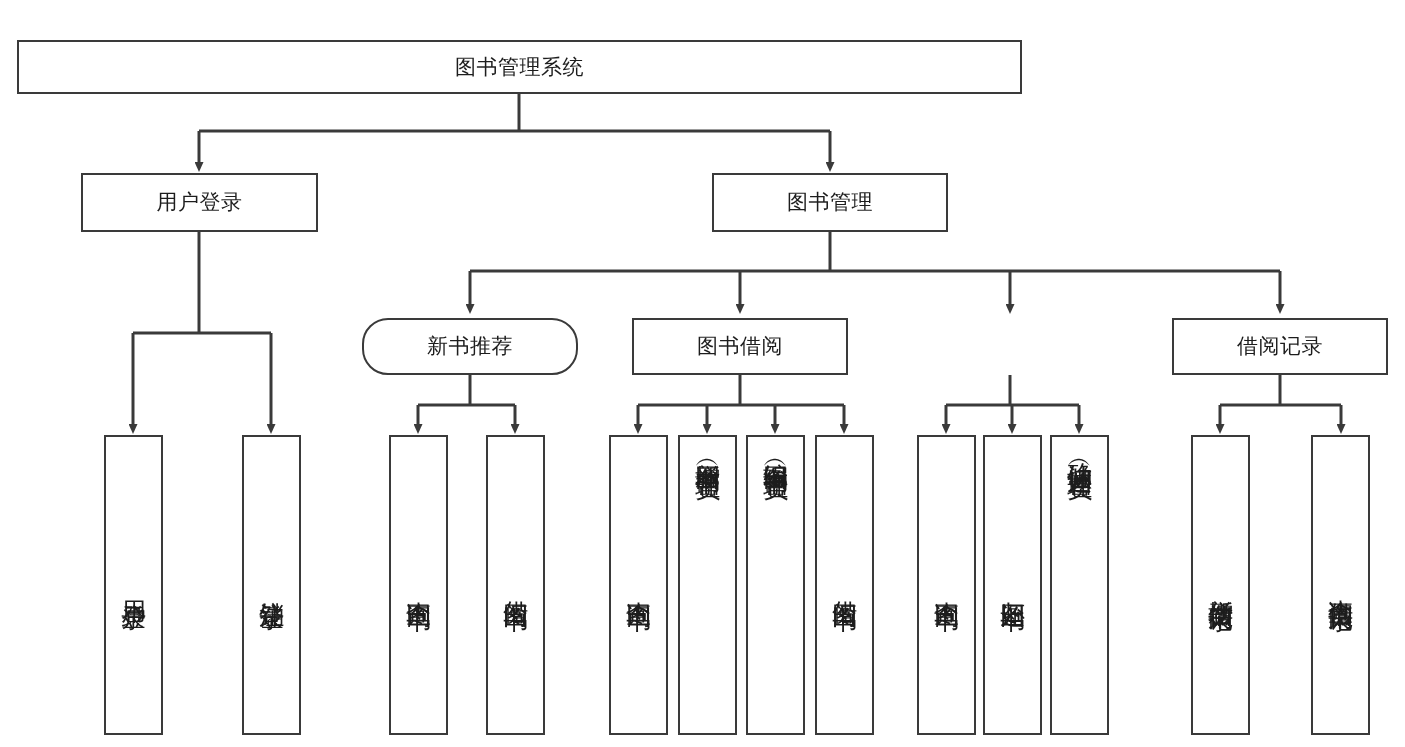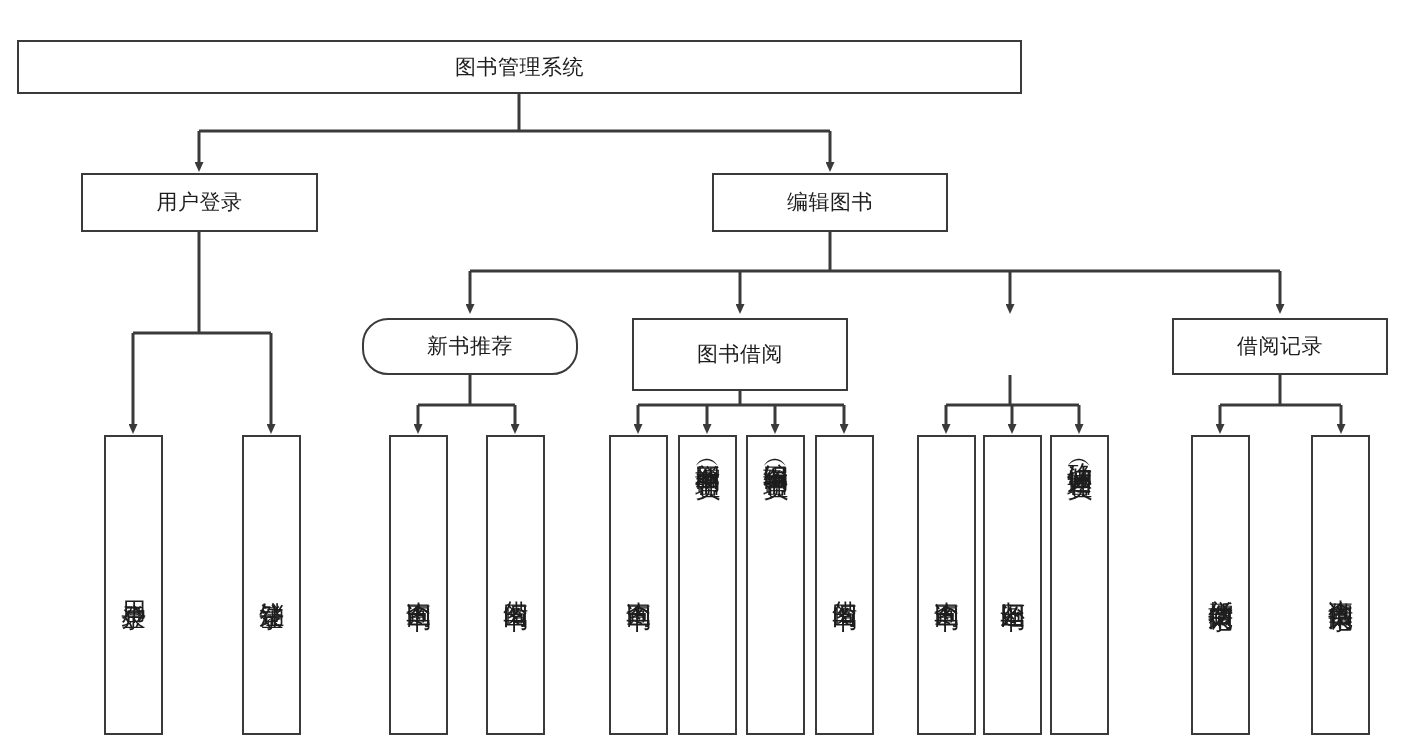--- a/index.html
+++ b/index.html
@@ -132,27 +132,27 @@
   </svg>
 
   <div class="node root horiz" style="left:17px; top:13px; width:1005px; height:54px;margin-top:27px;">
     <span class="label">图书管理系统</span>
   </div>
 
   <div class="node horiz" style="left:81px; top:173px; width:237px; height:59px;">
     <span class="label">用户登录</span>
   </div>
   <div class="node horiz" style="left:712px; top:173px; width:236px; height:59px;">
-    <span class="label">编辑图书</span>
+    <span class="label">图书管理</span>
   </div>
 
   <div class="node horiz" style="left:362px; top:318px; width:216px; height:57px;border-radius:26px;">
     <span class="label">新书推荐</span>
   </div>
-  <div class="node horiz" style="left:632px; top:318px; width:216px; height:73px;">
+  <div class="node horiz" style="left:632px; top:318px; width:216px; height:57px;">
     <span class="label">图书借阅</span>
   </div>
   <div class="node horiz" style="left:1172px; top:318px; width:216px; height:57px;">
     <span class="label">借阅记录</span>
   </div>
 
   <div class="node vert centered" style="left:104px; top:435px; width:59px; height:300px;">
     <span class="label">用户登录</span>
   </div>
   <div class="node vert centered" style="left:242px; top:435px; width:59px; height:300px;">

